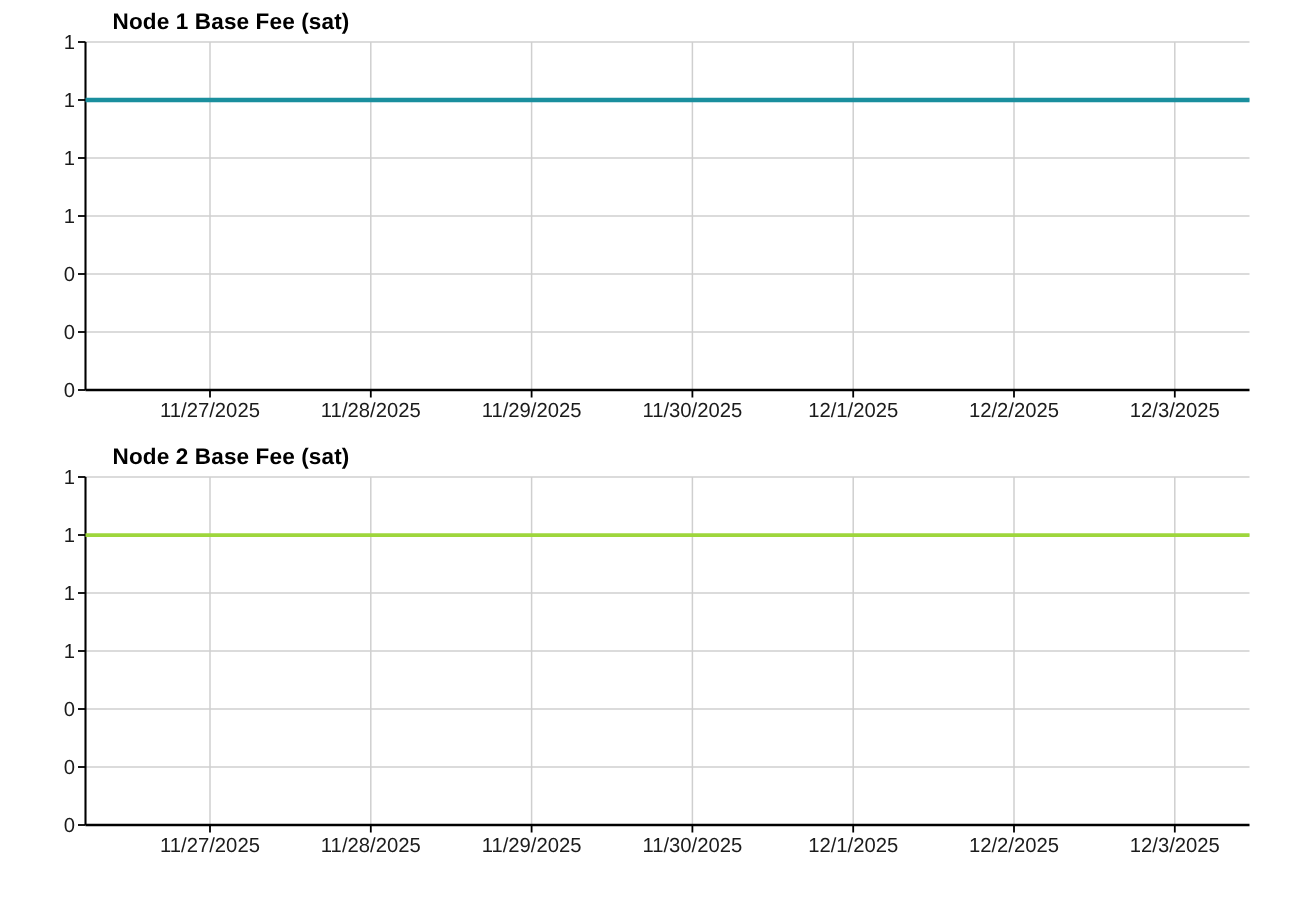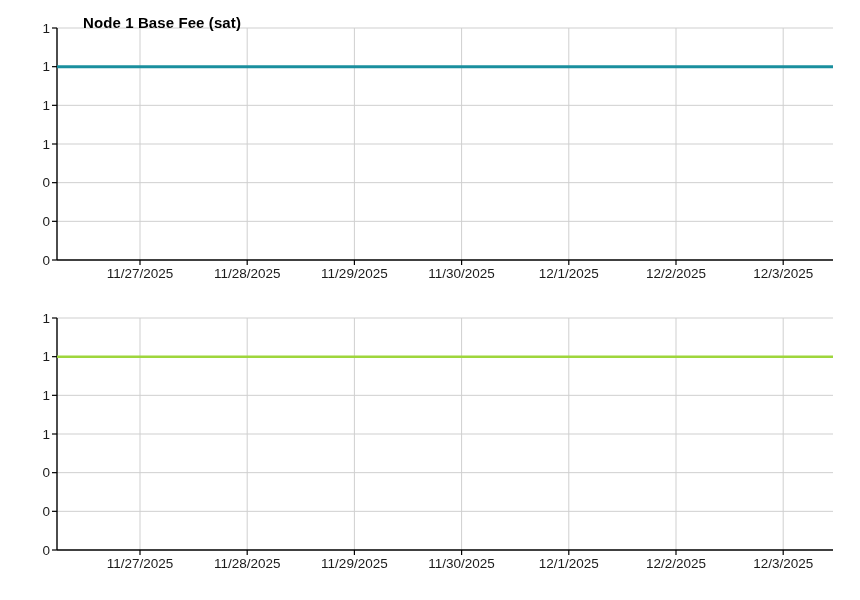--- a/index.html
+++ b/index.html
@@ -11,21 +11,21 @@
     overflow: hidden;
     font-family: "Liberation Sans", "DejaVu Sans", sans-serif;
   }
   .chart-panel { position: absolute; left: 0; width: 860px; }
   .chart-panel.first  { top: 0;   height: 290px; }
   .chart-panel.second { top: 290px; height: 310px; }
   .chart-title {
     position: absolute;
     left: 75px;
     top: 6px;
-    margin: 8px;
+    margin: 0;
     font-size: 15px;
     font-weight: 700;
     color: #000000;
     letter-spacing: 0.1px;
   }
   .chart-svg { position: absolute; left: 0; top: 0; display: block; }
   .chart-svg text {
     font-family: "Liberation Sans", "DejaVu Sans", sans-serif;
     font-size: 13.5px;
     fill: #1b1b1b;
@@ -126,15 +126,16 @@
         <line x1="676" x2="676" y1="28" y2="260" stroke="#cfcfcf" stroke-width="1"></line>
         <line x1="676" x2="676" y1="260" y2="265" stroke="#000000" stroke-width="1.2"></line>
         <text x="676" y="278" text-anchor="middle" fill="#1b1b1b">12/2/2025</text>
         <line x1="783.2" x2="783.2" y1="28" y2="260" stroke="#cfcfcf" stroke-width="1"></line>
         <line x1="783.2" x2="783.2" y1="260" y2="265" stroke="#000000" stroke-width="1.2"></line>
         <text x="783.2" y="278" text-anchor="middle" fill="#1b1b1b">12/3/2025</text>
         <line x1="57" x2="57" y1="28" y2="260" stroke="#000000" stroke-width="1.4"></line>
         <line x1="57" x2="833" y1="260" y2="260" stroke="#000000" stroke-width="1.6"></line>
         <line x1="57" x2="833" y1="66.66666666666666" y2="66.66666666666666" stroke="#9ed63c" stroke-width="2.5" stroke-linecap="butt"></line>
       </svg>
+    <h2 class="chart-title">Node 2 Base Fee (sat)</h2>
   </section>
 
 </div>
 
 </body></html>

